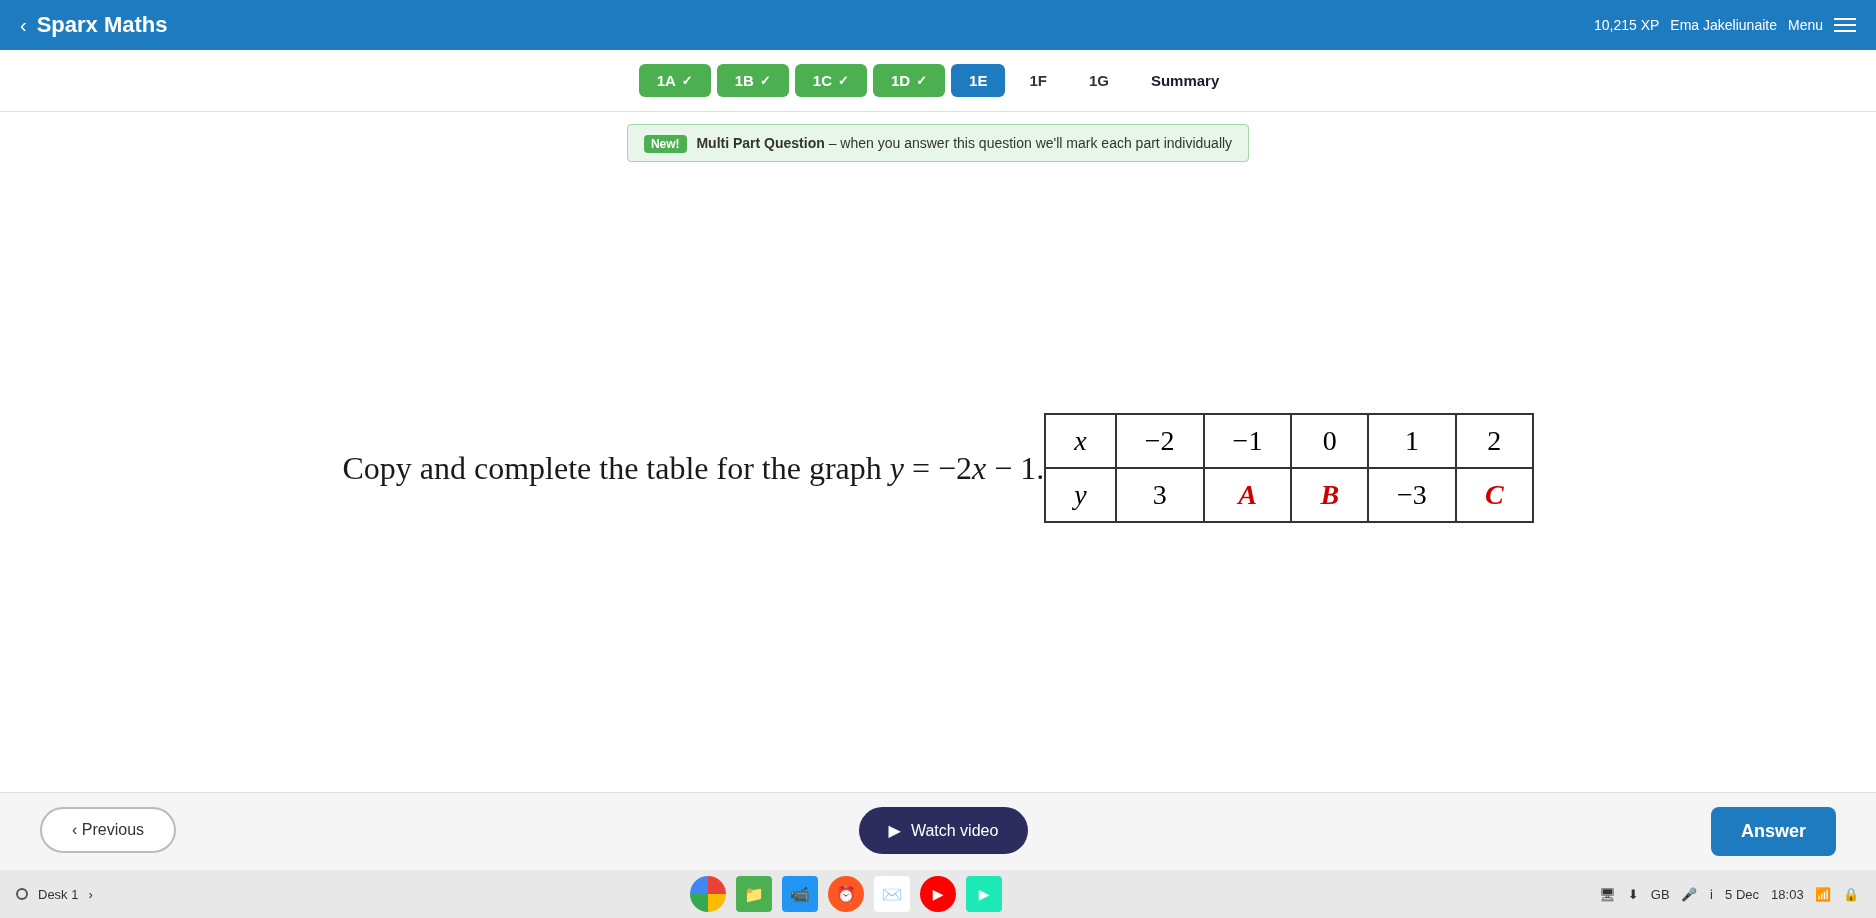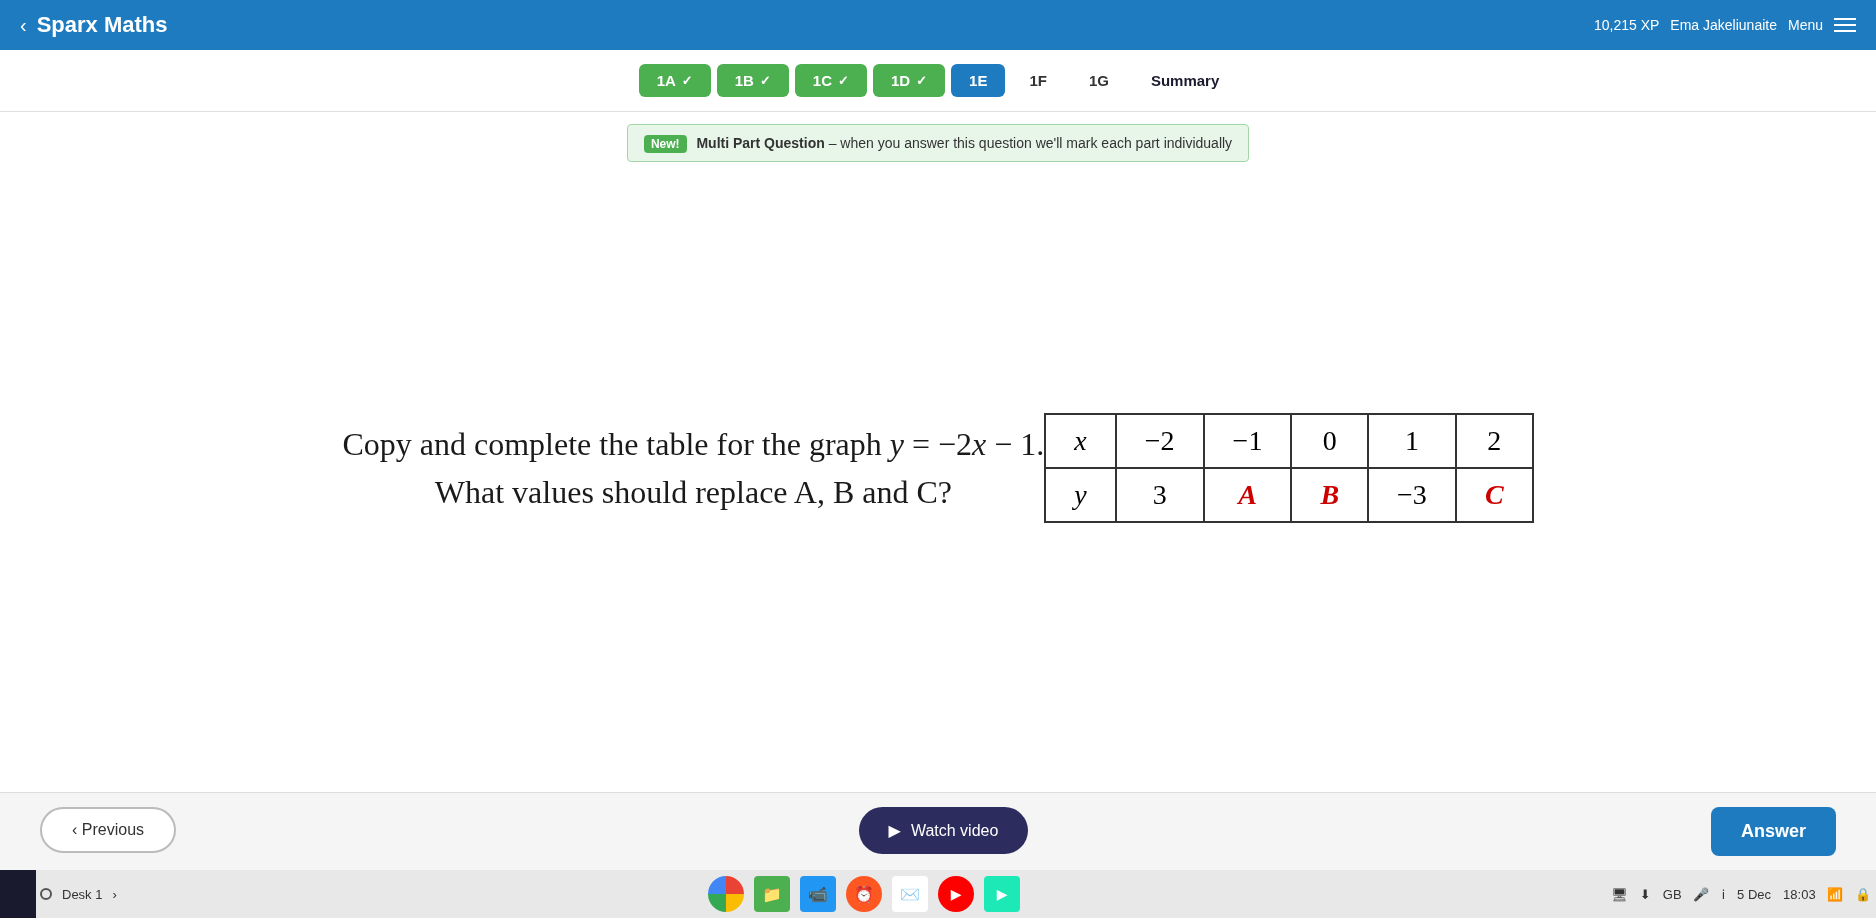--- a/index.html
+++ b/index.html
@@ -267,23 +267,22 @@
       cursor: pointer;
     }
 
     
     .taskbar {
       background: #e8e8e8;
       height: 48px;
       display: flex;
       align-items: center;
       justify-content: space-between;
-      padding: 0 4px;
+      padding: 0 16px;
       flex-shrink: 0;
-      margin-left: 36px;
     }
     .taskbar-left {
       display: flex;
       align-items: center;
       gap: 10px;
       font-size: 13px;
       color: #333;
     }
     .taskbar-center {
       display: flex;
@@ -373,21 +372,20 @@
       <span class="new-badge">New!</span>
       <strong>Multi Part Question</strong>
       <span>– when you answer this question we'll mark each part individually</span>
     </div>
   </div>
 
 
   <div class="question-area">
     <div class="question-text">
       <div>Copy and complete the table for the graph <em>y</em> = −2<em>x</em> − 1.</div>
-      <div>What values should replace A, B and C?</div>
     </div>
 
     <div class="math-table-wrapper">
       <table class="math-table">
         <tbody>
             <tr>
           <td class="row-label"><em>x</em></td>
           <td>−2</td>
           <td>−1</td>
           <td>0</td>

